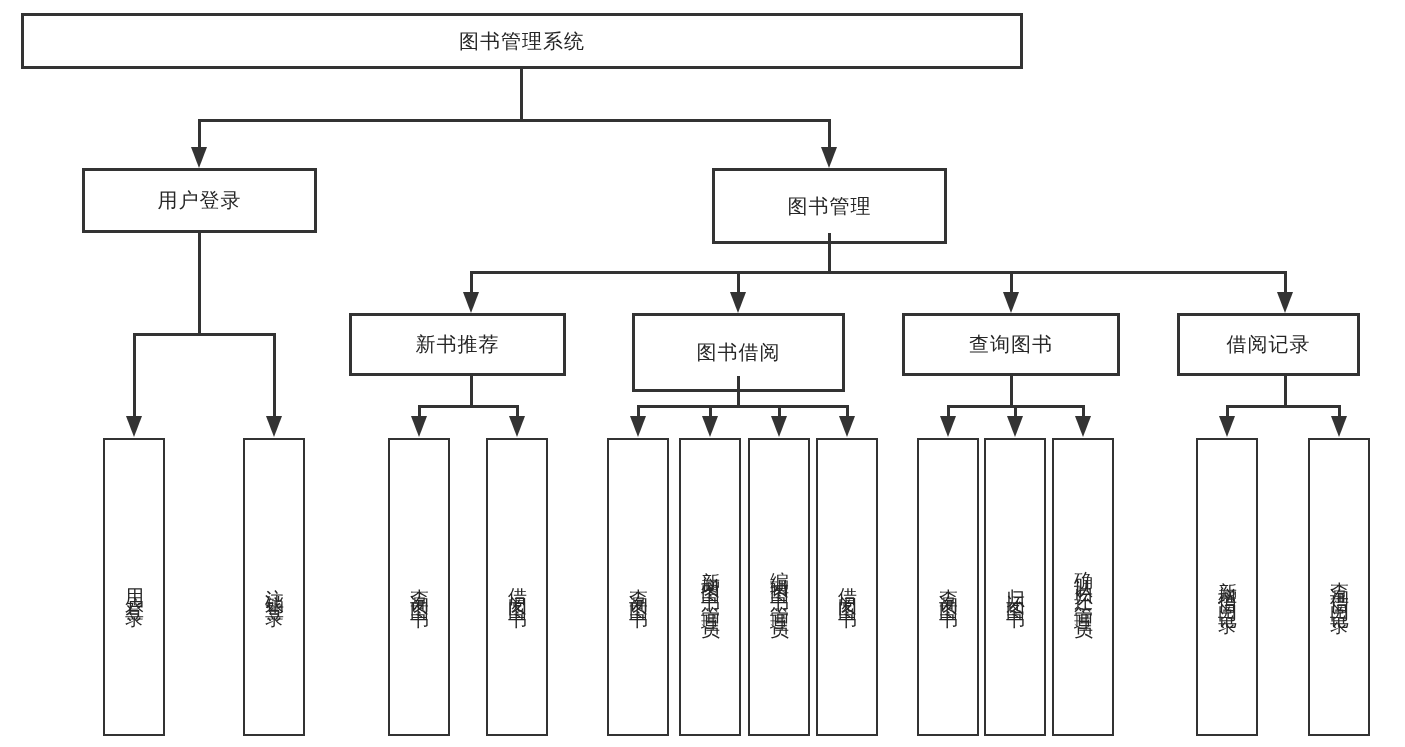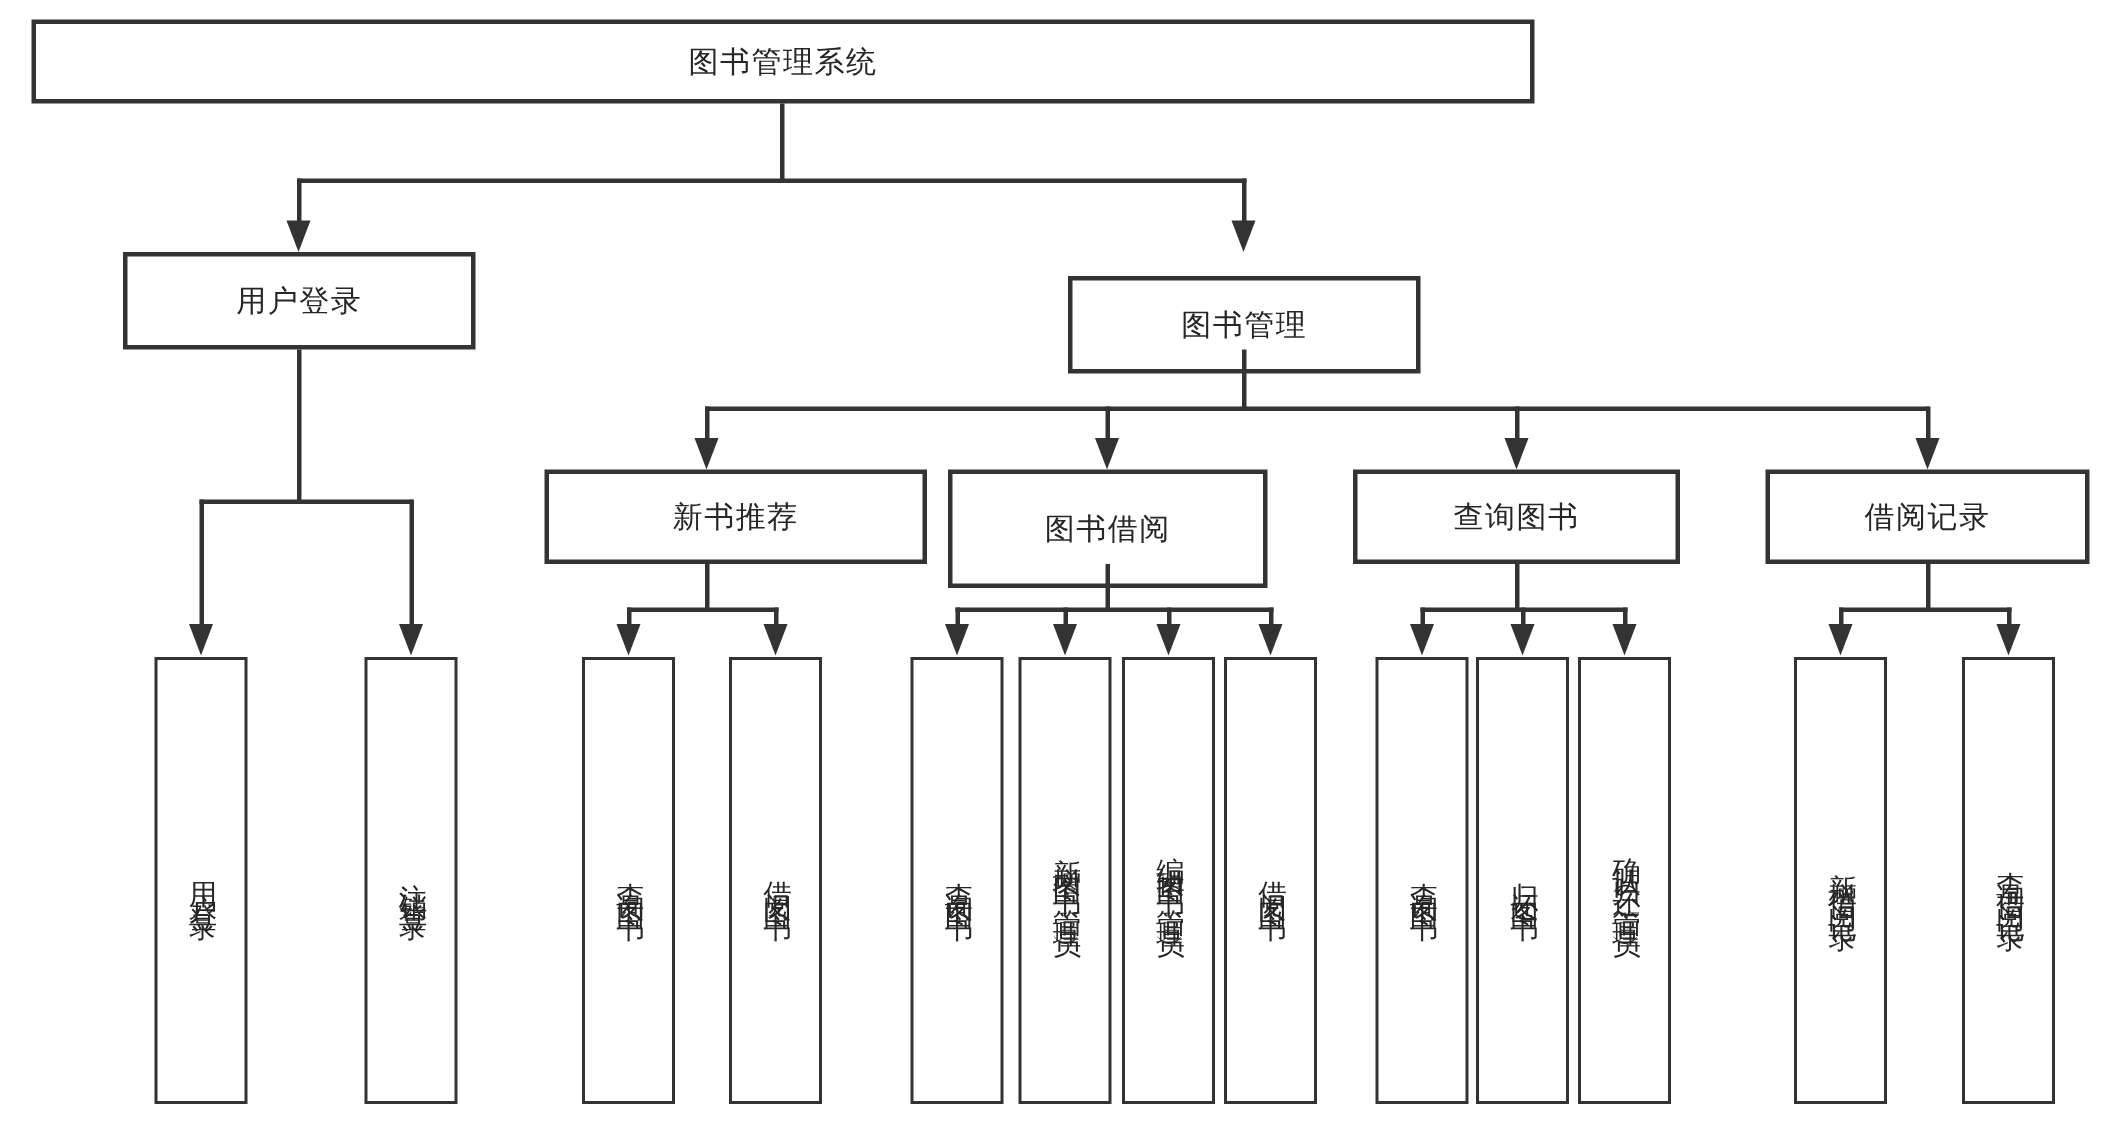--- a/index.html
+++ b/index.html
@@ -60,21 +60,21 @@
   <div class="line" style="left:520px;top:69px;width:3px;height:53px"></div>
   <div class="line" style="left:198px;top:119px;width:633px;height:3px"></div>
   <div class="line" style="left:198px;top:119px;width:3px;height:31px"></div>
   <div class="arrow" style="left:191px;top:147px"></div>
   <div class="line" style="left:828px;top:119px;width:3px;height:31px"></div>
   <div class="arrow" style="left:821px;top:147px"></div>
 
   <div class="box" style="left:82px;top:168px;width:235px;height:65px">
     <span class="hlabel">用户登录</span>
   </div>
-  <div class="box" style="left:712px;top:184px;width:235px;height:65px">
+  <div class="box" style="left:712px;top:168px;width:235px;height:76px">
     <span class="hlabel">图书管理</span>
   </div>
 
   <div class="line" style="left:198px;top:233px;width:3px;height:102px"></div>
   <div class="line" style="left:133px;top:333px;width:142px;height:3px"></div>
   <div class="line" style="left:133px;top:333px;width:3px;height:85px"></div>
   <div class="arrow" style="left:126px;top:416px"></div>
   <div class="line" style="left:273px;top:333px;width:3px;height:85px"></div>
   <div class="arrow" style="left:266px;top:416px"></div>
 
@@ -82,30 +82,30 @@
   <div class="line" style="left:470px;top:271px;width:816px;height:3px"></div>
   <div class="line" style="left:470px;top:271px;width:3px;height:24px"></div>
   <div class="arrow" style="left:463px;top:292px"></div>
   <div class="line" style="left:737px;top:271px;width:3px;height:24px"></div>
   <div class="arrow" style="left:730px;top:292px"></div>
   <div class="line" style="left:1010px;top:271px;width:3px;height:24px"></div>
   <div class="arrow" style="left:1003px;top:292px"></div>
   <div class="line" style="left:1284px;top:271px;width:3px;height:24px"></div>
   <div class="arrow" style="left:1277px;top:292px"></div>
 
-  <div class="box" style="left:363px;top:313px;width:255px;height:63px">
+  <div class="box" style="left:349px;top:313px;width:217px;height:63px">
     <span class="hlabel">新书推荐</span>
   </div>
   <div class="box" style="left:632px;top:313px;width:213px;height:79px">
     <span class="hlabel">图书借阅</span>
   </div>
   <div class="box" style="left:902px;top:313px;width:218px;height:63px">
     <span class="hlabel">查询图书</span>
   </div>
-  <div class="box" style="left:1177px;top:313px;width:216px;height:63px">
+  <div class="box" style="left:1177px;top:313px;width:183px;height:63px">
     <span class="hlabel">借阅记录</span>
   </div>
 
   <div class="line" style="left:470px;top:376px;width:3px;height:32px"></div>
   <div class="line" style="left:418px;top:405px;width:101px;height:3px"></div>
   <div class="line" style="left:418px;top:405px;width:3px;height:13px"></div>
   <div class="arrow" style="left:411px;top:416px"></div>
   <div class="line" style="left:516px;top:405px;width:3px;height:13px"></div>
   <div class="arrow" style="left:509px;top:416px"></div>
 

